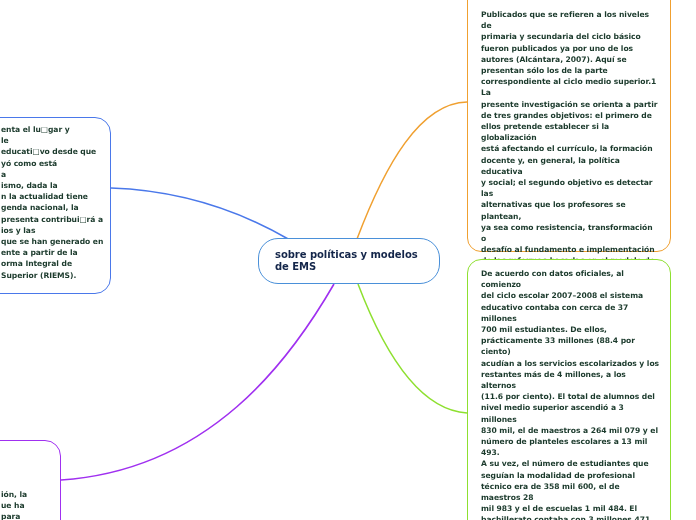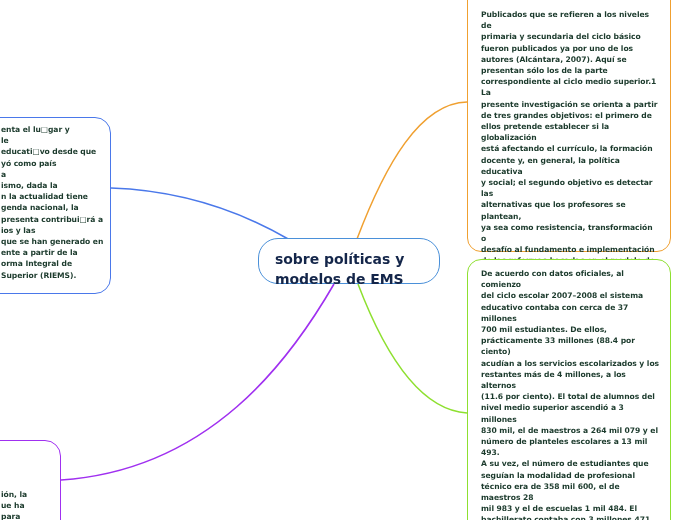--- a/index.html
+++ b/index.html
@@ -34,22 +34,22 @@
       letter-spacing: -0.05px;
     }
     .node .txt { white-space: pre-line; display: block; }
     .central {
       left: 258px; top: 238px;
       width: 182px; height: 46px;
       border: 1.5px solid #4a90d9;
       border-radius: 20px;
       padding: 10px 16px 0 16px;
       color: #14264a;
-      font-size: 14px;
-      line-height: 20px;
+      font-size: 10px;
+      line-height: 12px;
     }
     .orange {
       left: 467px; top: -30px;
       width: 204px; height: 282px;
       border: 1.5px solid #f0a030;
       border-radius: 14px;
       padding: 38px 10px 0 13px;
     }
     .green {
       left: 467px; top: 259px;
@@ -140,21 +140,21 @@
 mil 500 alumnos, 166 mil 922 profesores y 9
 mil 519 escuelas. El bachillerato tecnológico
 contaba, a su vez, con 1 millón 147 mil 900
 estudiantes, 68 mil 174 maestros y 2 mil 490</span>
   </div>
 
   <div class="node blue">
     <span class="txt">enta el lu□gar y
 le
 educati□vo desde que
-yó como país
+yó como está
 a
 ismo, dada la
 n la actualidad tiene
 genda nacional, la
 presenta contribui□rá a
 ios y las
 que se han generado en
 ente a partir de la
 orma Integral de
 Superior (RIEMS).</span>

